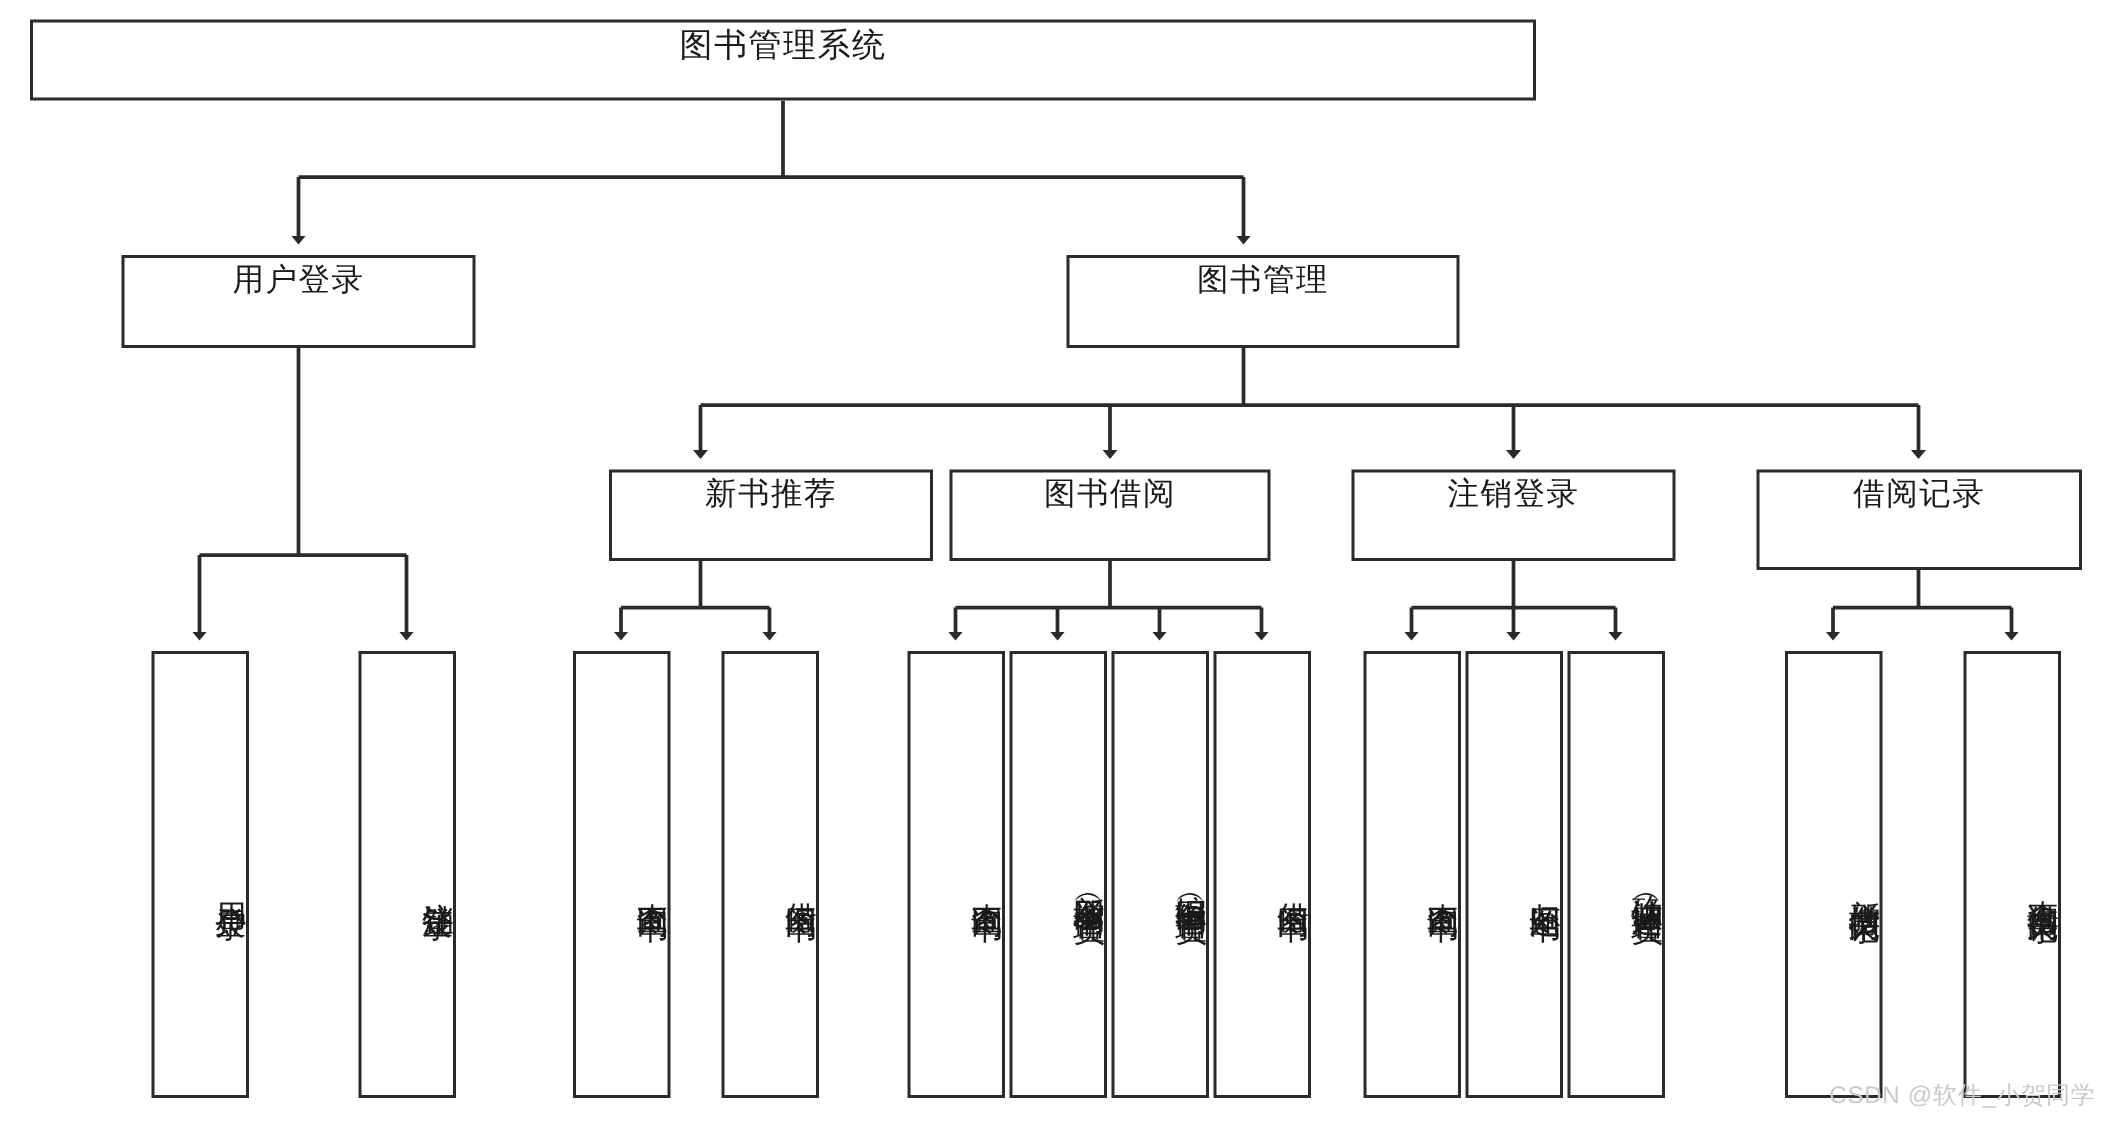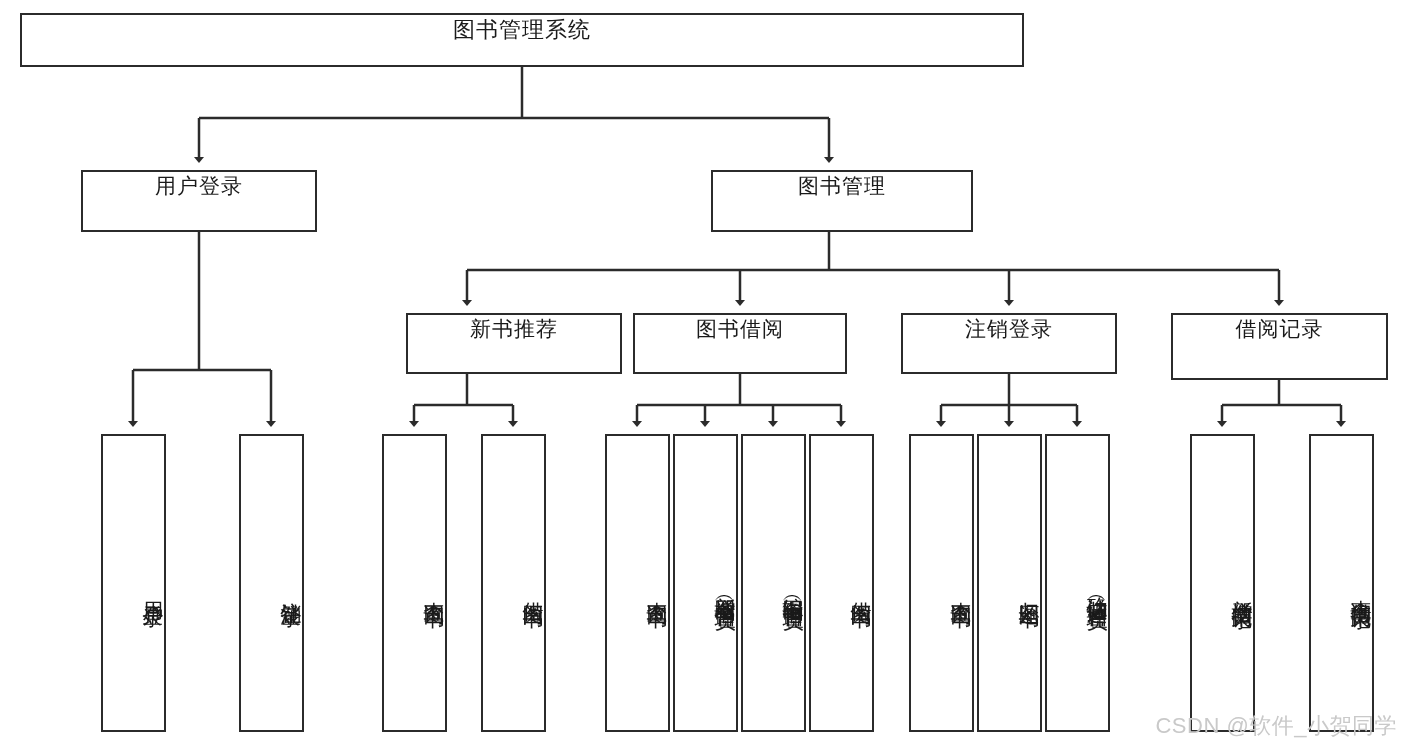--- a/index.html
+++ b/index.html
@@ -40,21 +40,21 @@
   .node.leaf .vtxt{
     writing-mode:vertical-rl;
     text-orientation:upright;
     display:block;
     white-space:nowrap;
   }
   .watermark{
     position:absolute;
     right:8px;
     bottom:6px;
-    font-size:22px;
+    font-size:16px;
     color:#c9c9c9;
     letter-spacing:0.5px;
     z-index:5;
     white-space:nowrap;
   }
 </style>
 </head>
 <body>
 
 <div id="diagram-root">

